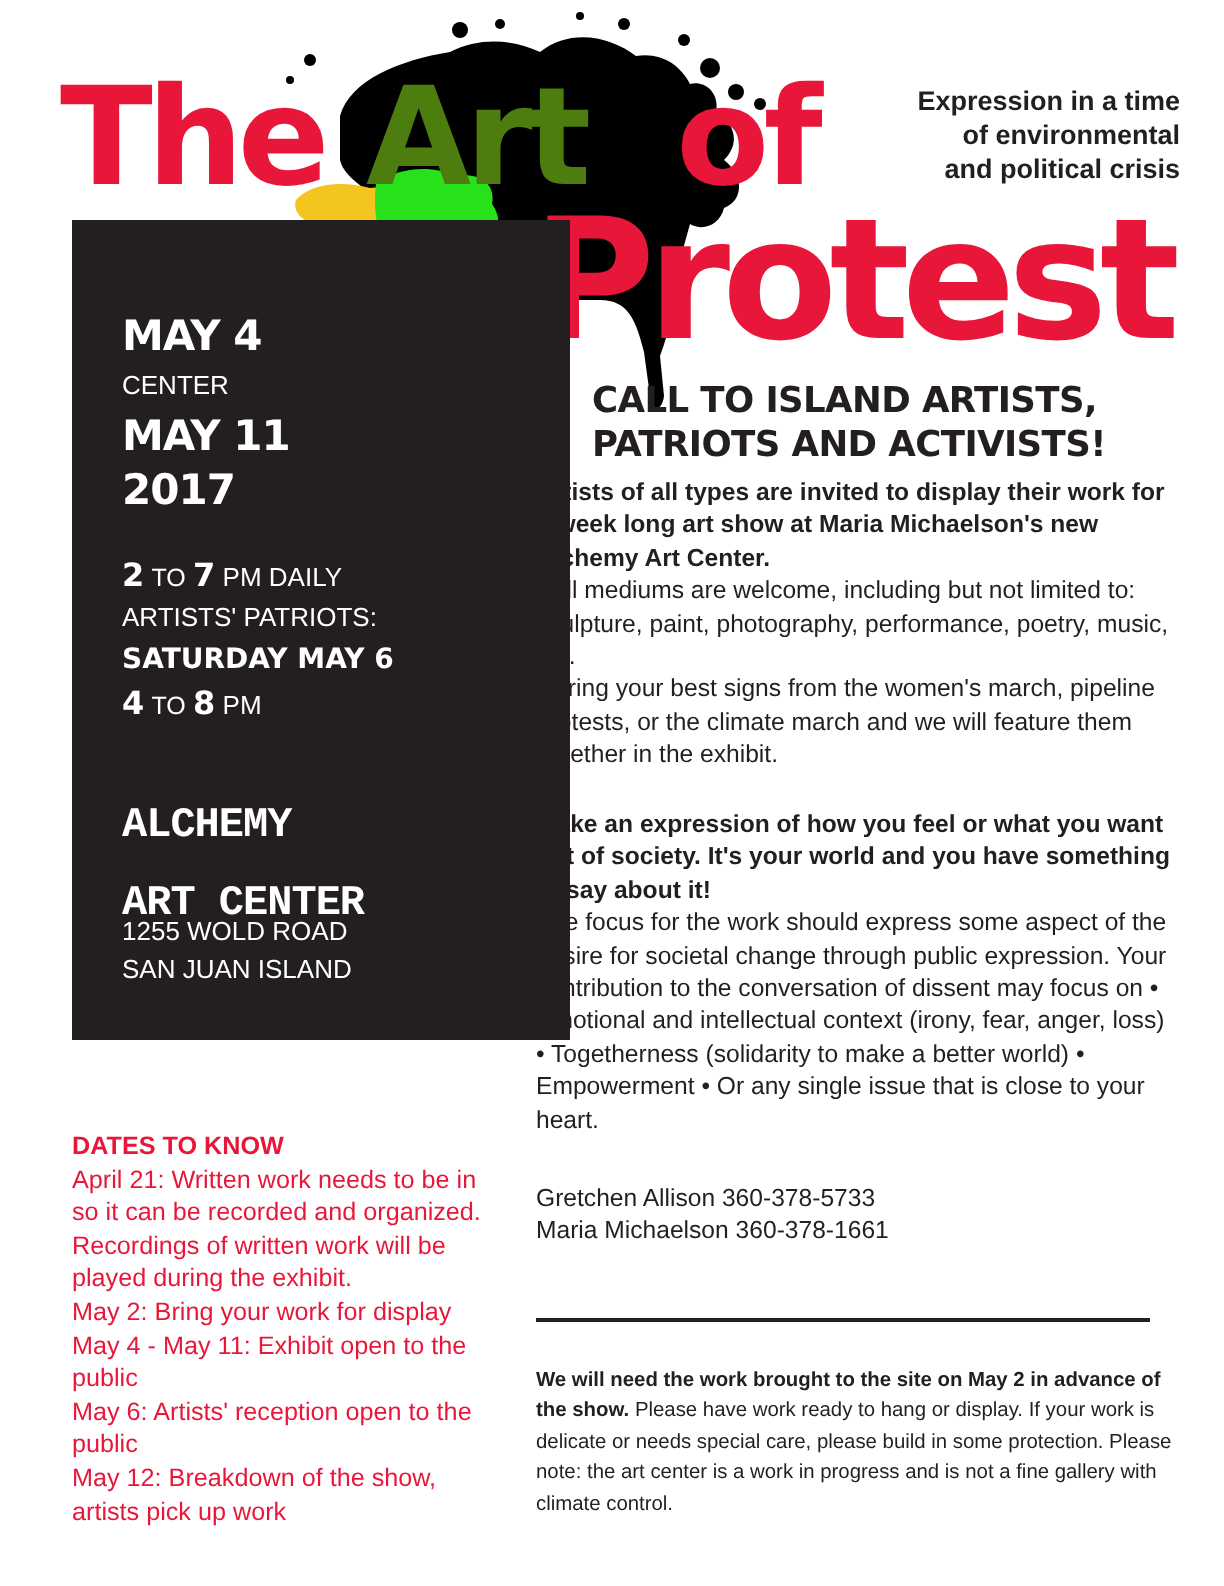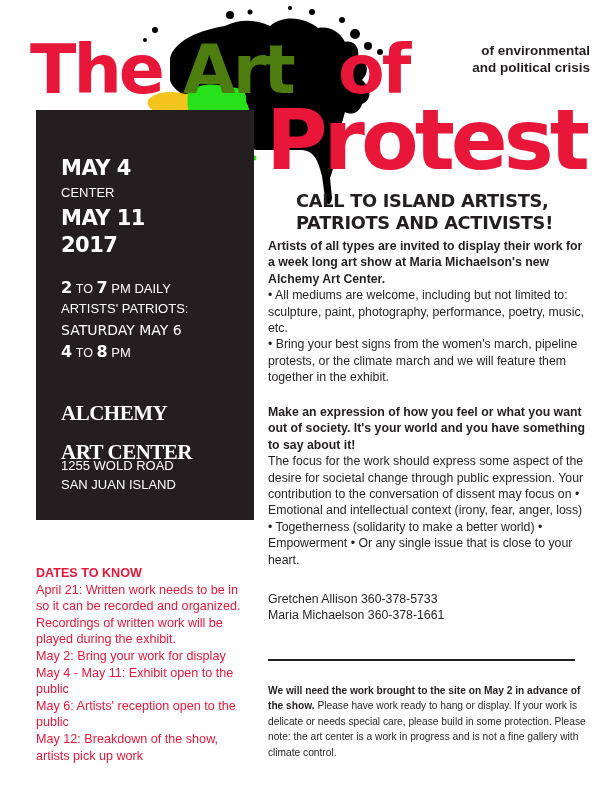--- a/index.html
+++ b/index.html
@@ -22,30 +22,30 @@
     .title-of  { left: 338px; top: 36px; font-size: 68px; }
     .title-protest { left: 266px; top: 98px; font-size: 84px; letter-spacing: -4px; }
 
     .tagline {
       position: absolute; right: 22px; top: 42px;
       text-align: right; font-weight: bold; font-size: 13.5px; line-height: 17px;
       color: #231f20;
     }
 
     .datebox {
-      position: absolute; left: 36px; top: 110px; width: 218px; height: 410px;
+      position: absolute; left: 36px; top: 110px; width: 249px; height: 410px;
       background: #231f20; color: #ffffff;
       padding-left: 25px;
     }
     .datebox .big { font-family: "DejaVu Sans", sans-serif; font-weight: bold; font-size: 21px; letter-spacing: -0.5px; line-height: 1; position: absolute; left: 25px; }
     .datebox .small { font-size: 13px; position: absolute; left: 25px; line-height: 1; }
-    .datebox .med-b { font-family: "DejaVu Sans", sans-serif; font-weight: normal; font-size: 14px; position: absolute; left: 25px; line-height: 1; }
+    .datebox .med-b { font-family: "DejaVu Sans", sans-serif; font-weight: bold; font-size: 14px; position: absolute; left: 25px; line-height: 1; }
     .datebox .num { font-family: "DejaVu Sans", sans-serif; font-weight: bold; font-size: 16px; }
     .datebox .sc { font-size: 12.5px; }
-    .venue { font-family: Liberation Serif, serif; font-weight: bold; font-size: 21px; letter-spacing: -0.5px; position: absolute; left: 25px; line-height: 1; }
+    .venue { font-family: Liberation Mono, monospace; font-weight: bold; font-size: 21px; letter-spacing: -0.5px; position: absolute; left: 25px; line-height: 1; }
 
     .dates-to-know {
       position: absolute; left: 36px; top: 541px; width: 215px;
       color: #e8173a; font-size: 12.6px; line-height: 16.6px;
     }
     .dates-to-know .dk-heading { font-weight: bold; margin-top: 24px; }
     .dates-to-know .dk-item b { font-weight: normal; }
 
     .right-col {
       position: absolute; left: 268px; width: 320px;
@@ -106,20 +106,21 @@
     <circle cx="200" cy="140" r="2"></circle>
   </g>
 </svg>
 
 <div class="title-line title-the">The</div>
 <div class="title-line title-art">Art</div>
 <div class="title-line title-of">of</div>
 <div class="title-line title-protest">Protest</div>
 
 <div class="tagline">
+  <div>Expression in a time</div>
   <div>of environmental</div>
   <div>and political crisis</div>
 </div>
 
 <div class="datebox">
   <div class="big" style="top:48px;">MAY 4</div>
   <div class="small" style="top:76px;">CENTER</div>
   <div class="big" style="top:98px;">MAY 11</div>
   <div class="big" style="top:125px;">2017</div>
 

